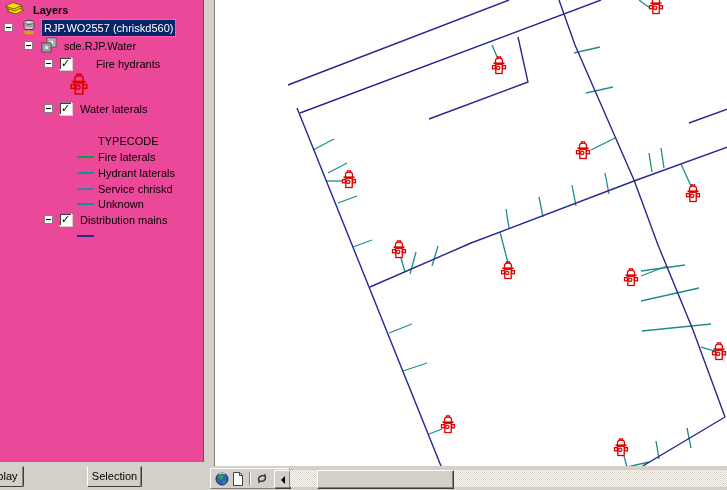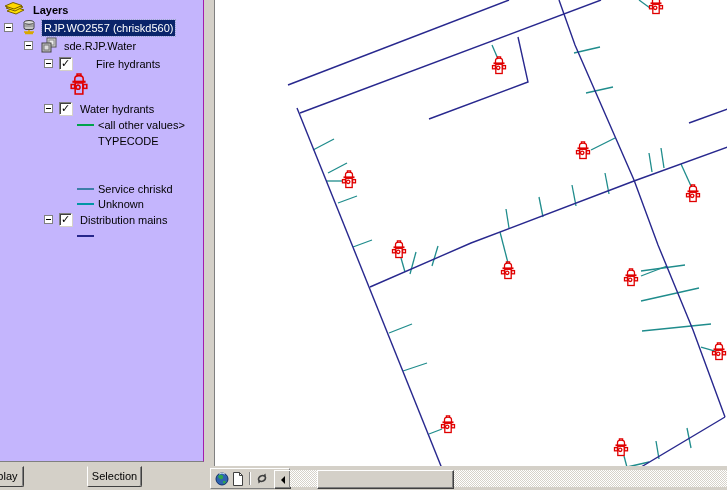--- a/index.html
+++ b/index.html
@@ -6,21 +6,21 @@
   body{
     width:727px;height:490px;position:relative;overflow:hidden;
     background:#D4D0C8;
     font-family:"Liberation Sans","DejaVu Sans",sans-serif;
     font-size:11px;color:#000;
     -webkit-font-smoothing:none;
   }
   
   #toc{
     position:absolute;left:0;top:0;width:203px;height:461px;
-    background:#c4b5fd;border-right:1px solid #a21caf;border-bottom:1px solid #808080;
+    background:#ec4899;border-right:1px solid #a21caf;border-bottom:1px solid #808080;
     box-shadow:1px 1px 0 #fff;
     overflow:hidden;
   }
   .trow{position:absolute;height:16px;line-height:16px;white-space:nowrap;}
   .tlabel{position:absolute;top:0;padding:0 2px;}
   .tlabel.bold{font-weight:bold;}
   .tlabel.sel{background:#0A246A;color:#fff;outline:1px dotted #9aa6c8;}
   .expander{
     position:absolute;top:3px;width:9px;height:9px;background:#fff;
     border:1px solid #808080;box-sizing:border-box;
@@ -139,28 +139,32 @@
           <rect x="-3.2" y="-1.7" width="6.4" height="9.2"></rect>
           <circle cx="-0.8" cy="1.8" r="1.7"></circle>
           <rect x="-6.5" y="-0.4" width="2.9" height="3.2"></rect>
           <rect x="3.6" y="-0.4" width="2.9" height="3.2"></rect>
         </g>
       </svg>
     </div>
     <div class="trow" style="top: 101px; left: 0px; right: 0px;">
       <div class="expander" style="left: 44px;"></div>
       <div class="cbox" style="left: 59px;">✓</div>
-      <span class="tlabel" style="left: 78px;">Water hydrants</span>
-    </div>
-    <div class="trow" style="top: 117px; left: 0px; right: 0px;">
-      <div class="legendline" style="left: 77px; background: rgb(0, 162, 76);"></div>
-      <span class="tlabel" style="left: 96px;">&lt;all other values&gt;</span>
+      <span class="tlabel" style="left: 78px;">Water laterals</span>
     </div>
     <div class="trow" style="top: 133px; left: 0px; right: 0px;">
       <span class="tlabel" style="left: 96px;">TYPECODE</span>
+    </div>
+    <div class="trow" style="top: 149px; left: 0px; right: 0px;">
+      <div class="legendline" style="left: 77px; background: rgb(0, 162, 76);"></div>
+      <span class="tlabel" style="left: 96px;">Fire laterals</span>
+    </div>
+    <div class="trow" style="top: 165px; left: 0px; right: 0px;">
+      <div class="legendline" style="left: 77px; background: rgb(0, 155, 155);"></div>
+      <span class="tlabel" style="left: 96px;">Hydrant laterals</span>
     </div>
     <div class="trow" style="top: 181px; left: 0px; right: 0px;">
       <div class="legendline" style="left: 77px; background: rgb(61, 126, 168);"></div>
       <span class="tlabel" style="left: 96px;">Service chriskd</span>
     </div>
     <div class="trow" style="top: 196px; left: 0px; right: 0px;">
       <div class="legendline" style="left: 77px; background: rgb(0, 150, 165);"></div>
       <span class="tlabel" style="left: 96px;">Unknown</span>
     </div>
     <div class="trow" style="top: 212px; left: 0px; right: 0px;">

